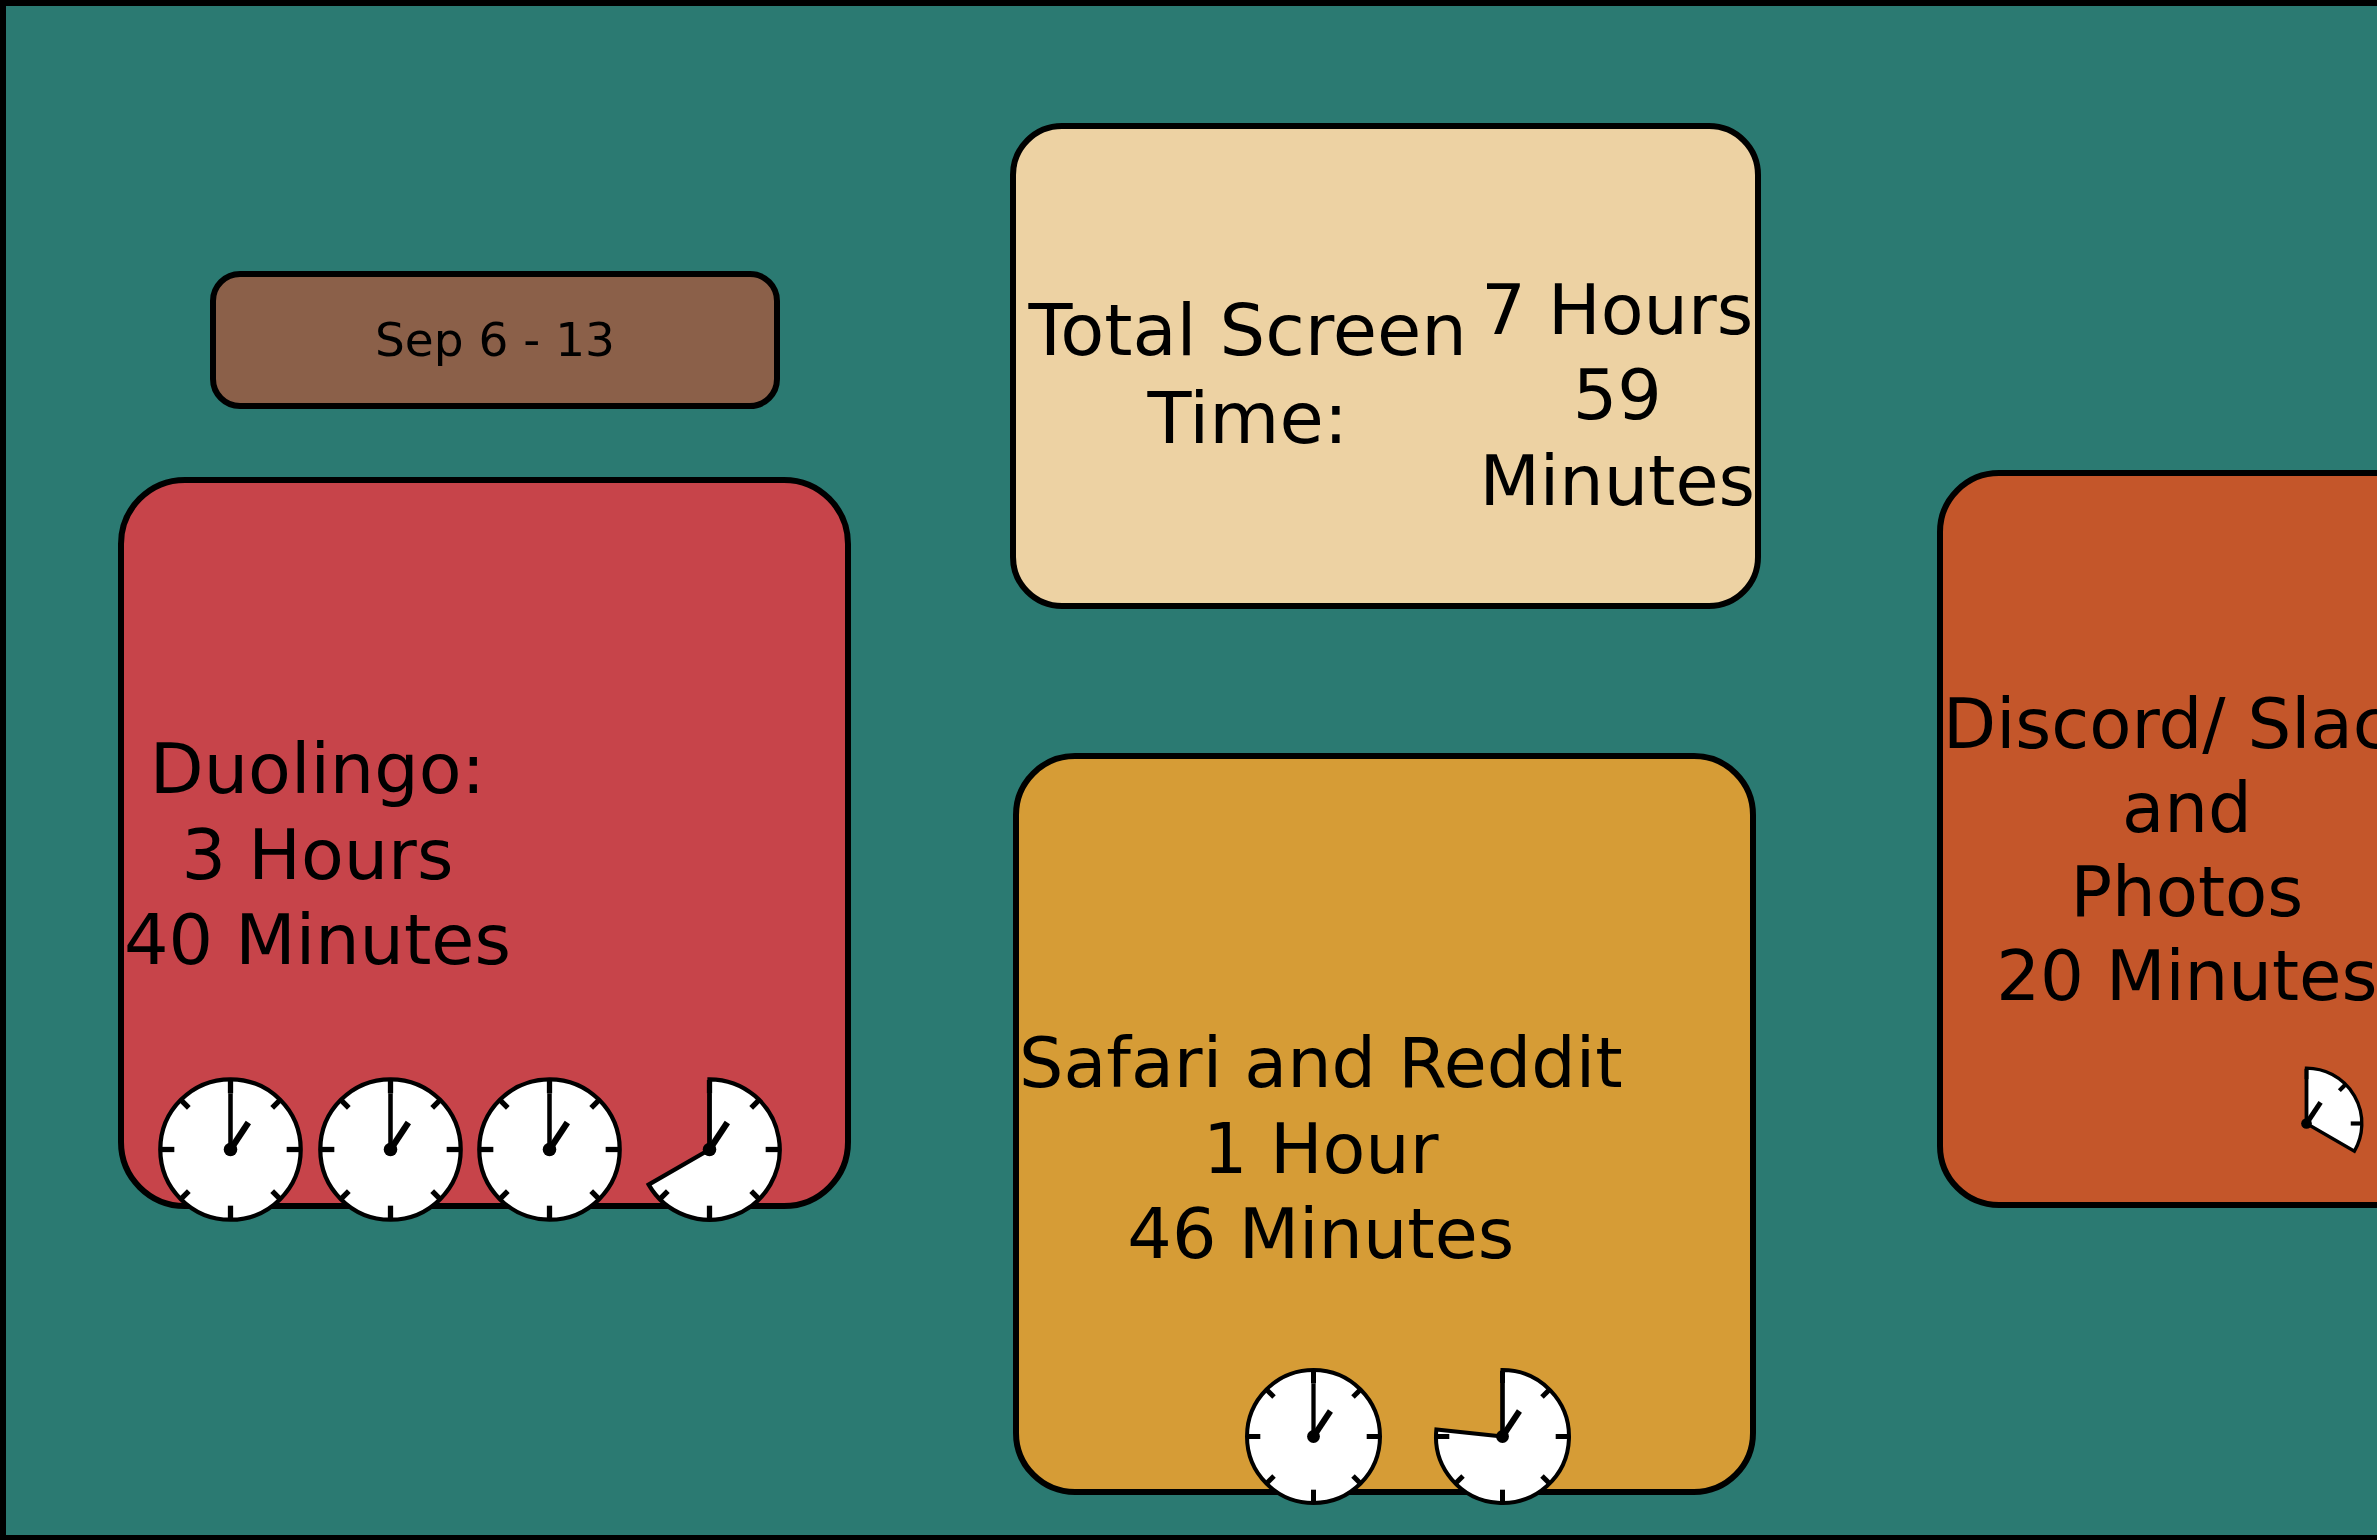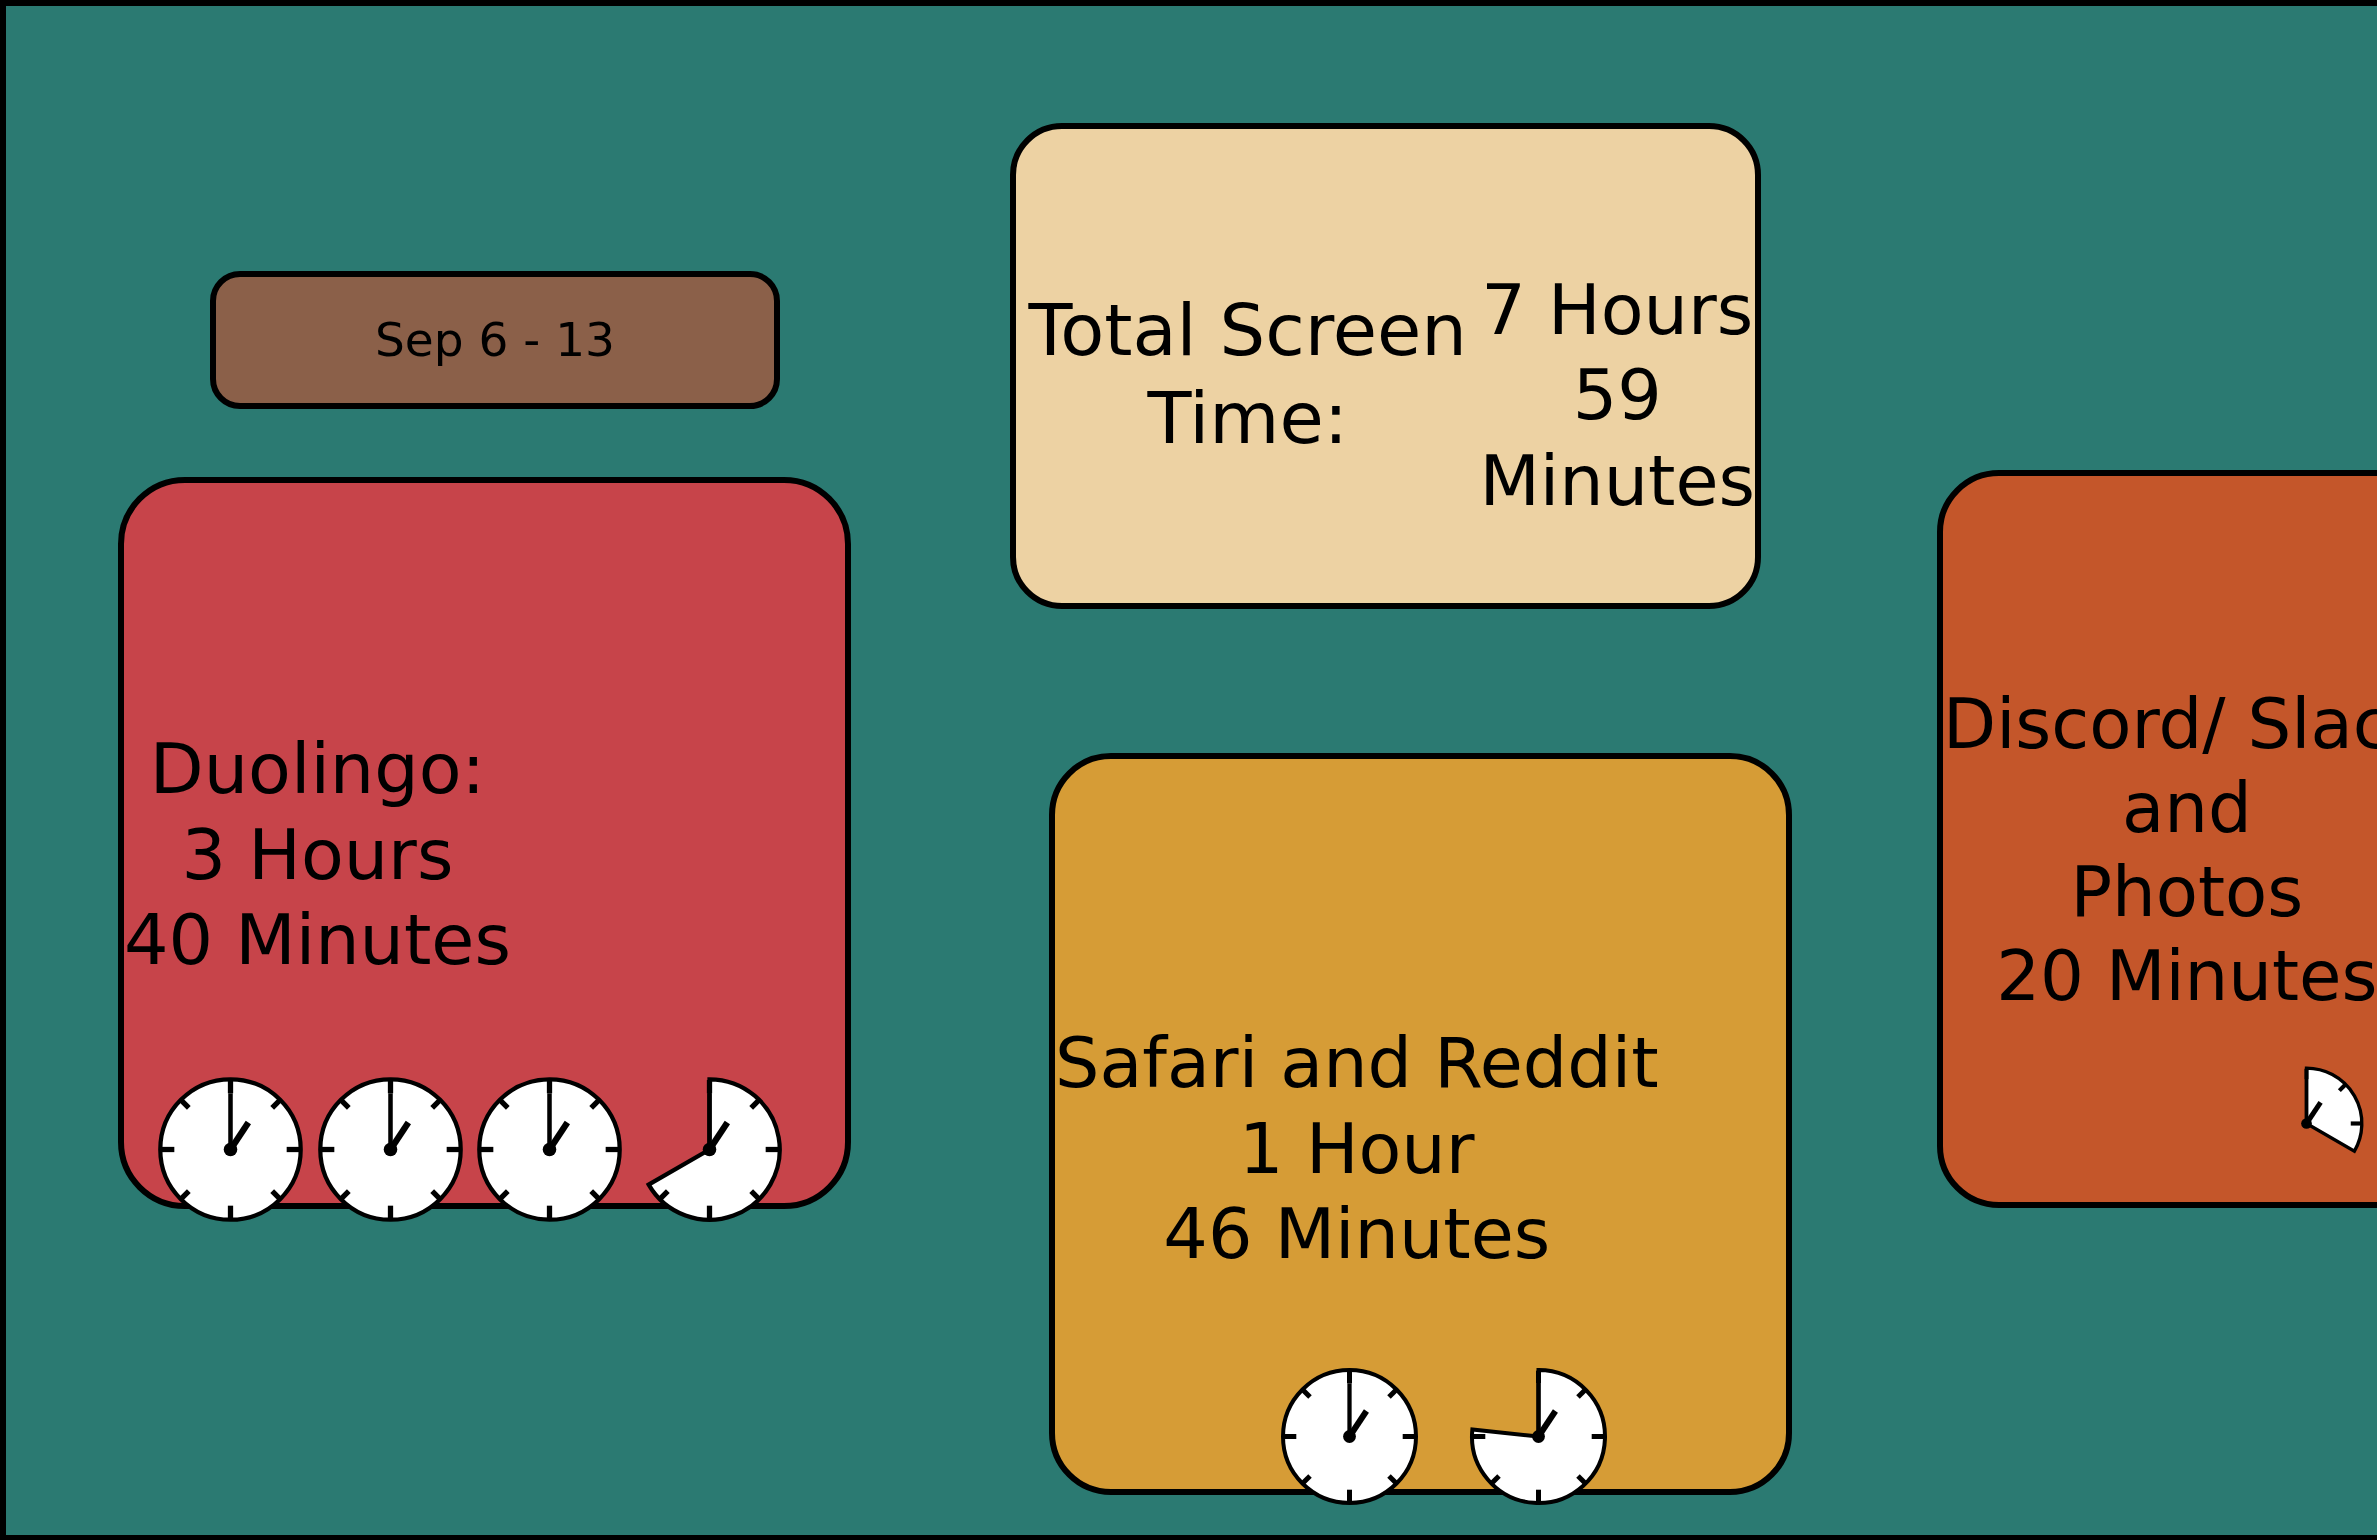--- a/index.html
+++ b/index.html
@@ -77,21 +77,20 @@
   
   #safari-card {
     left: 1007px;
     top: 747px;
     width: 743px;
     height: 742px;
     background: #D69C36;
     border-radius: 62px;
     justify-content: flex-start;
     padding-top: 51px;
-    margin-left: 36px;
   }
   #safari-card .card-title { font-size: 70px; }
 
   
   #discord-card {
     left: 1931px;
     top: 464px;
     width: 728px;
     height: 738px;
     background: #C4562A;

